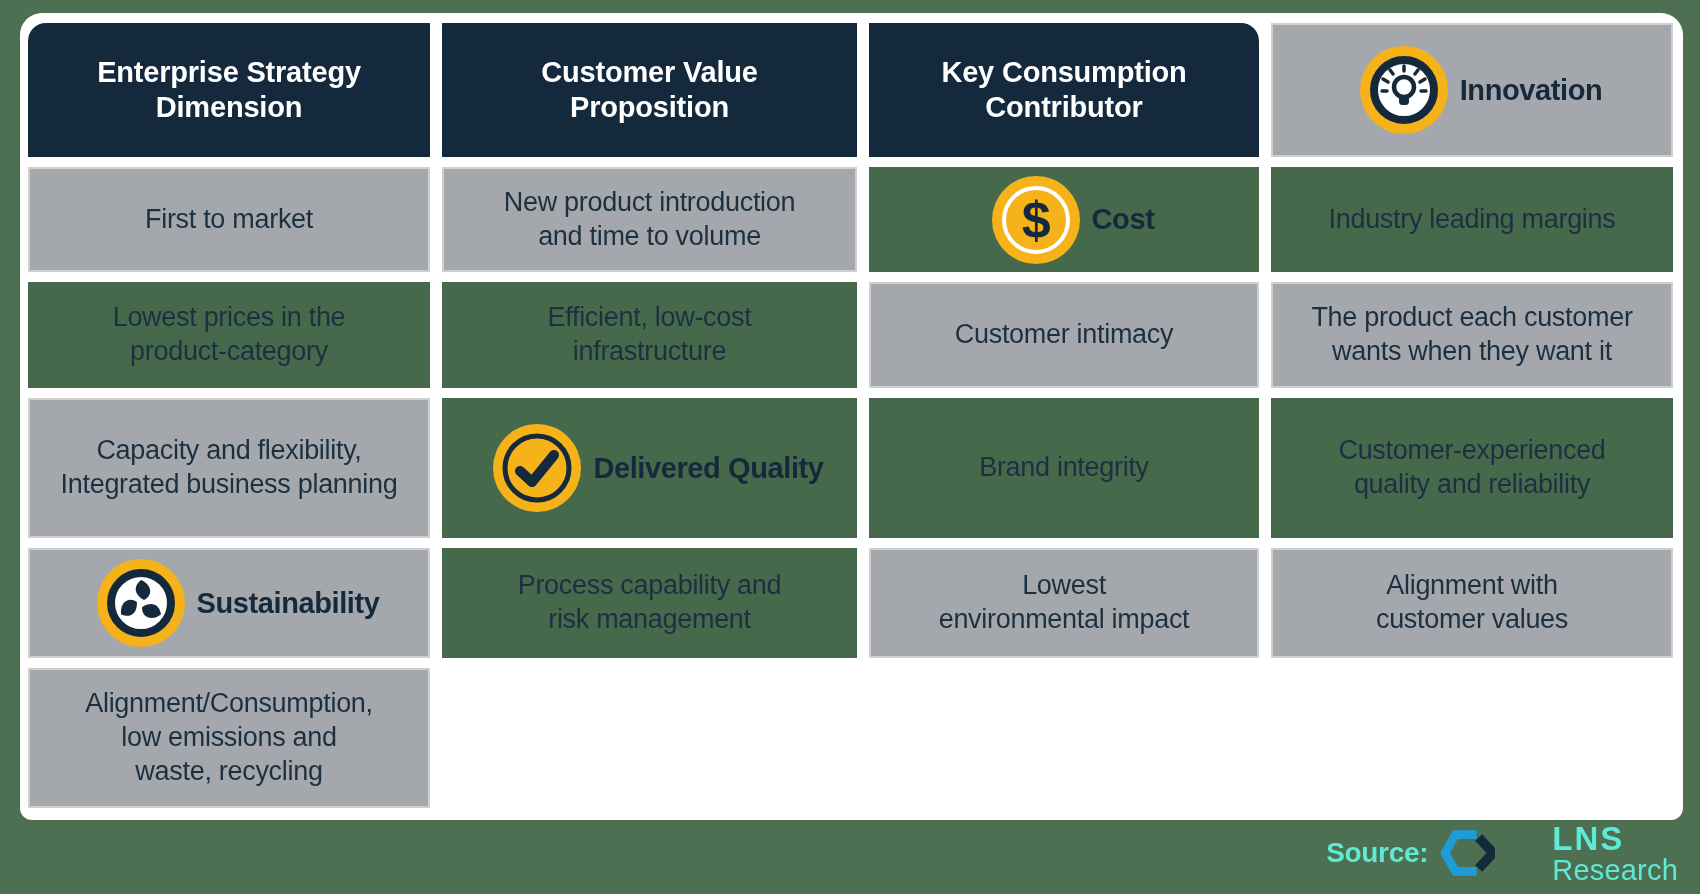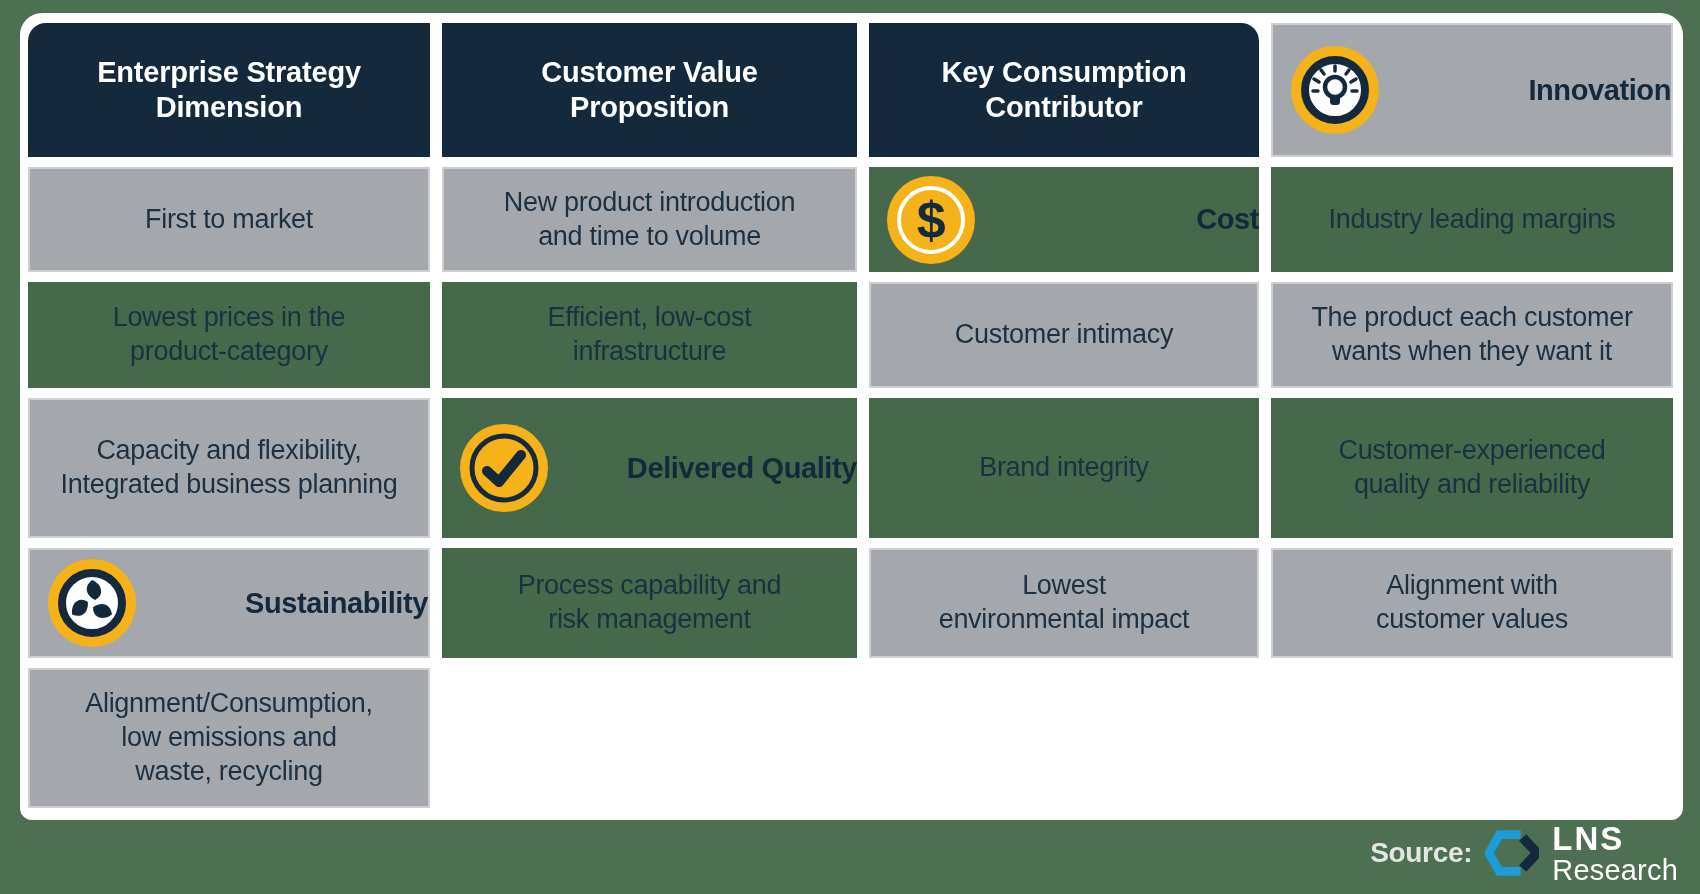--- a/index.html
+++ b/index.html
@@ -33,31 +33,31 @@
   .th.last{border-top-right-radius:18px;}
   .td{
     display:flex;align-items:center;justify-content:center;
     text-align:center;font-size:27px;line-height:1.25;
     color:#1c3042;white-space:pre-line;letter-spacing:-0.3px;
     box-sizing:border-box;
   }
   .td.gray{background:#a4a8ac;border:2px solid rgba(255,255,255,0.45);}
   .td.green{background:#47694b;}
   .td.dim{
-    justify-content:space-between;padding-left:18px;gap:12px;
+    justify-content:center;padding-left:18px;gap:12px;
     font-weight:bold;font-size:29px;color:#15293c;letter-spacing:-0.4px;
     text-align:left;
   }
   .icon{width:88px;height:88px;flex:0 0 88px;display:block;}
   .footer{
     position:absolute;top:824px;right:22px;
     display:flex;align-items:center;gap:13px;height:58px;
   }
-  .source-label{font-size:28px;font-weight:bold;color:#e5e5e5;letter-spacing:-0.3px;}
-  .brand{color:#ffffff;line-height:1;}
+  .source-label{font-size:28px;font-weight:bold;color:#5eead4;letter-spacing:-0.3px;}
+  .brand{color:#5eead4;line-height:1;margin-left:44px;}
   .brand-name{font-size:33px;font-weight:bold;letter-spacing:2px;}
   .brand-sub{font-size:29px;font-weight:400;margin-top:1px;letter-spacing:0.2px;}
 </style>
 </head>
 <body>
 
 <div class="frame">
   <div class="grid">
 
     <div class="th first">Enterprise Strategy

